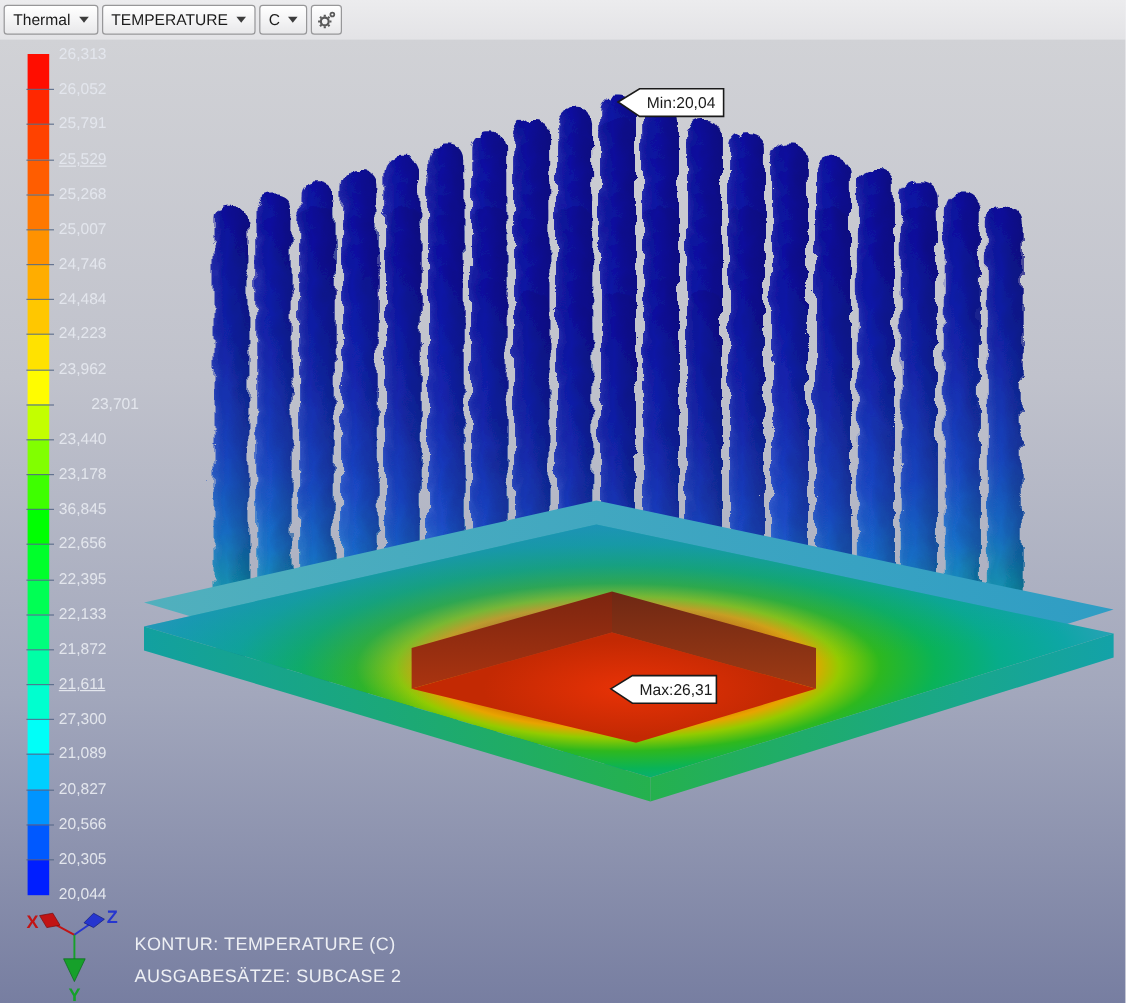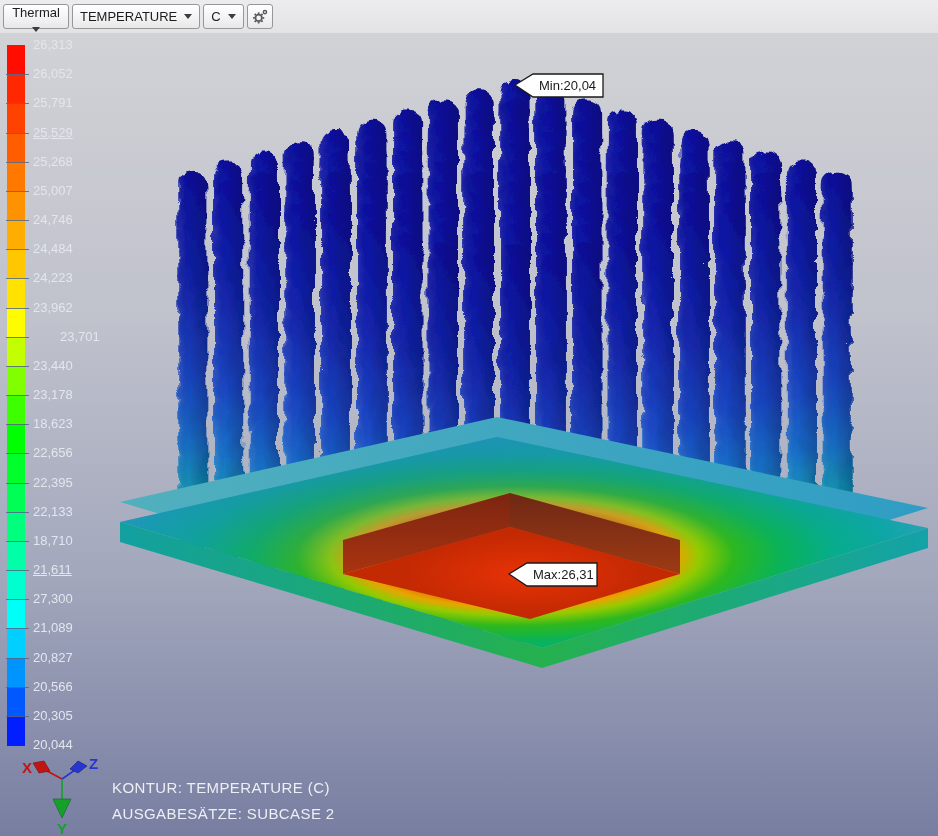--- a/index.html
+++ b/index.html
@@ -29,38 +29,38 @@
   .tb-gear { width:26px; justify-content:center; padding:0 3px; gap:0; }
 
   
   .viewport {
     position:absolute; left:0; top:33px; width:938px; height:803px;
     background:linear-gradient(180deg,#d1d2d6 0%,#c0c2cc 35%,#a2a7bc 68%,#777ea1 100%);
   }
   #scene { position:absolute; left:0; top:-33px; width:938px; height:836px; }
 
   
-  .legend { position:absolute; left:0; top:-33px; width:110px; height:812px; pointer-events:none; }
+  .legend { position:absolute; left:16px; top:-33px; width:110px; height:812px; pointer-events:none; }
   .legend .band { position:absolute; left:7px; width:18px; }
   .legend .tick { position:absolute; left:6px; width:23px; height:1px; background:rgba(85,102,134,.85); }
   .legend .lval {
     position:absolute; left:33px; height:16px; line-height:16px;
     font-size:13px; color:#e3e6ed; white-space:nowrap;
   }
 
   
   .footer { position:absolute; left:112px; top:746px; color:#edeff4; font-size:15px; letter-spacing:.4px; }
   .footer div { margin-bottom:9px; white-space:nowrap; }
 </style>
 </head>
 <body>
 
 <div id="app">
   <div class="toolbar">
-      <button class="tb-btn" style="min-width: 66px; flex-direction: column;">
+      <button class="tb-btn" style="min-width: 66px;">
         <span>Thermal</span>
         <span class="caret"></span>
       </button>
       <button class="tb-btn" style="min-width: 102px;">
         <span>TEMPERATURE</span>
         <span class="caret"></span>
       </button>
       <button class="tb-btn" style="min-width: 24px;">
         <span>C</span>
         <span class="caret"></span>
@@ -565,25 +565,25 @@
         <div class="lval" style="top: 124.5px; text-decoration: underline;">25,529</div>
         <div class="lval" style="top: 153.667px;">25,268</div>
         <div class="lval" style="top: 182.833px;">25,007</div>
         <div class="lval" style="top: 212px;">24,746</div>
         <div class="lval" style="top: 241.167px;">24,484</div>
         <div class="lval" style="top: 270.333px;">24,223</div>
         <div class="lval" style="top: 299.5px;">23,962</div>
         <div class="lval" style="top: 328.667px; margin-left: 27px;">23,701</div>
         <div class="lval" style="top: 357.833px;">23,440</div>
         <div class="lval" style="top: 387px;">23,178</div>
-        <div class="lval" style="top: 416.167px;">18,623</div>
+        <div class="lval" style="top: 416.167px;">36,845</div>
         <div class="lval" style="top: 445.333px;">22,656</div>
         <div class="lval" style="top: 474.5px;">22,395</div>
         <div class="lval" style="top: 503.667px;">22,133</div>
-        <div class="lval" style="top: 532.833px;">18,710</div>
+        <div class="lval" style="top: 532.833px;">21,872</div>
         <div class="lval" style="top: 562px; text-decoration: underline;">21,611</div>
         <div class="lval" style="top: 591.167px;">27,300</div>
         <div class="lval" style="top: 620.333px;">21,089</div>
         <div class="lval" style="top: 649.5px;">20,827</div>
         <div class="lval" style="top: 678.667px;">20,566</div>
         <div class="lval" style="top: 707.833px;">20,305</div>
         <div class="lval" style="top: 737px;">20,044</div>
       </div>
 
     <div class="footer">

